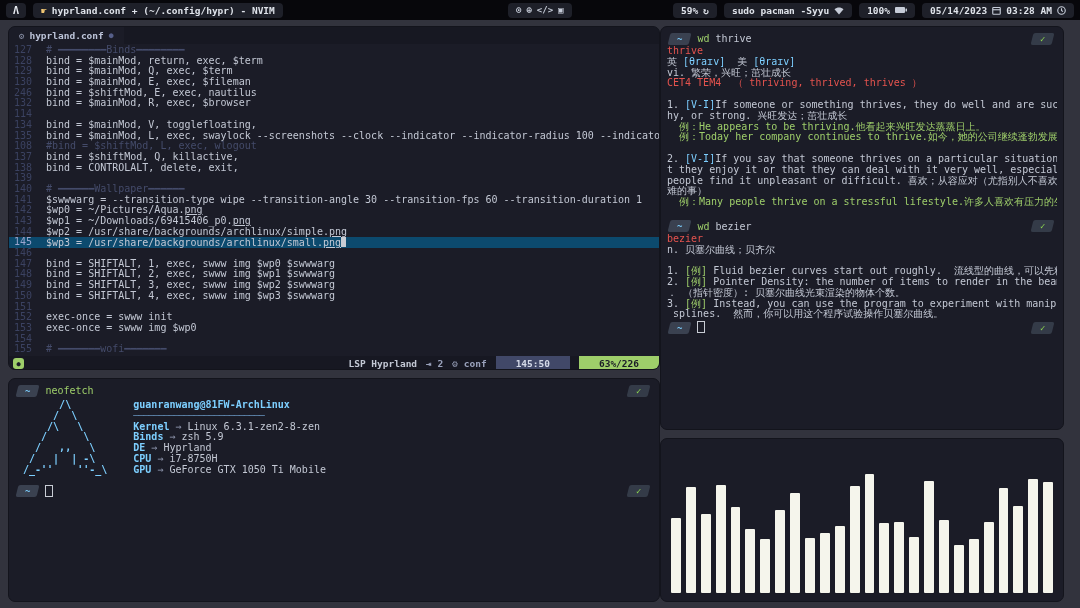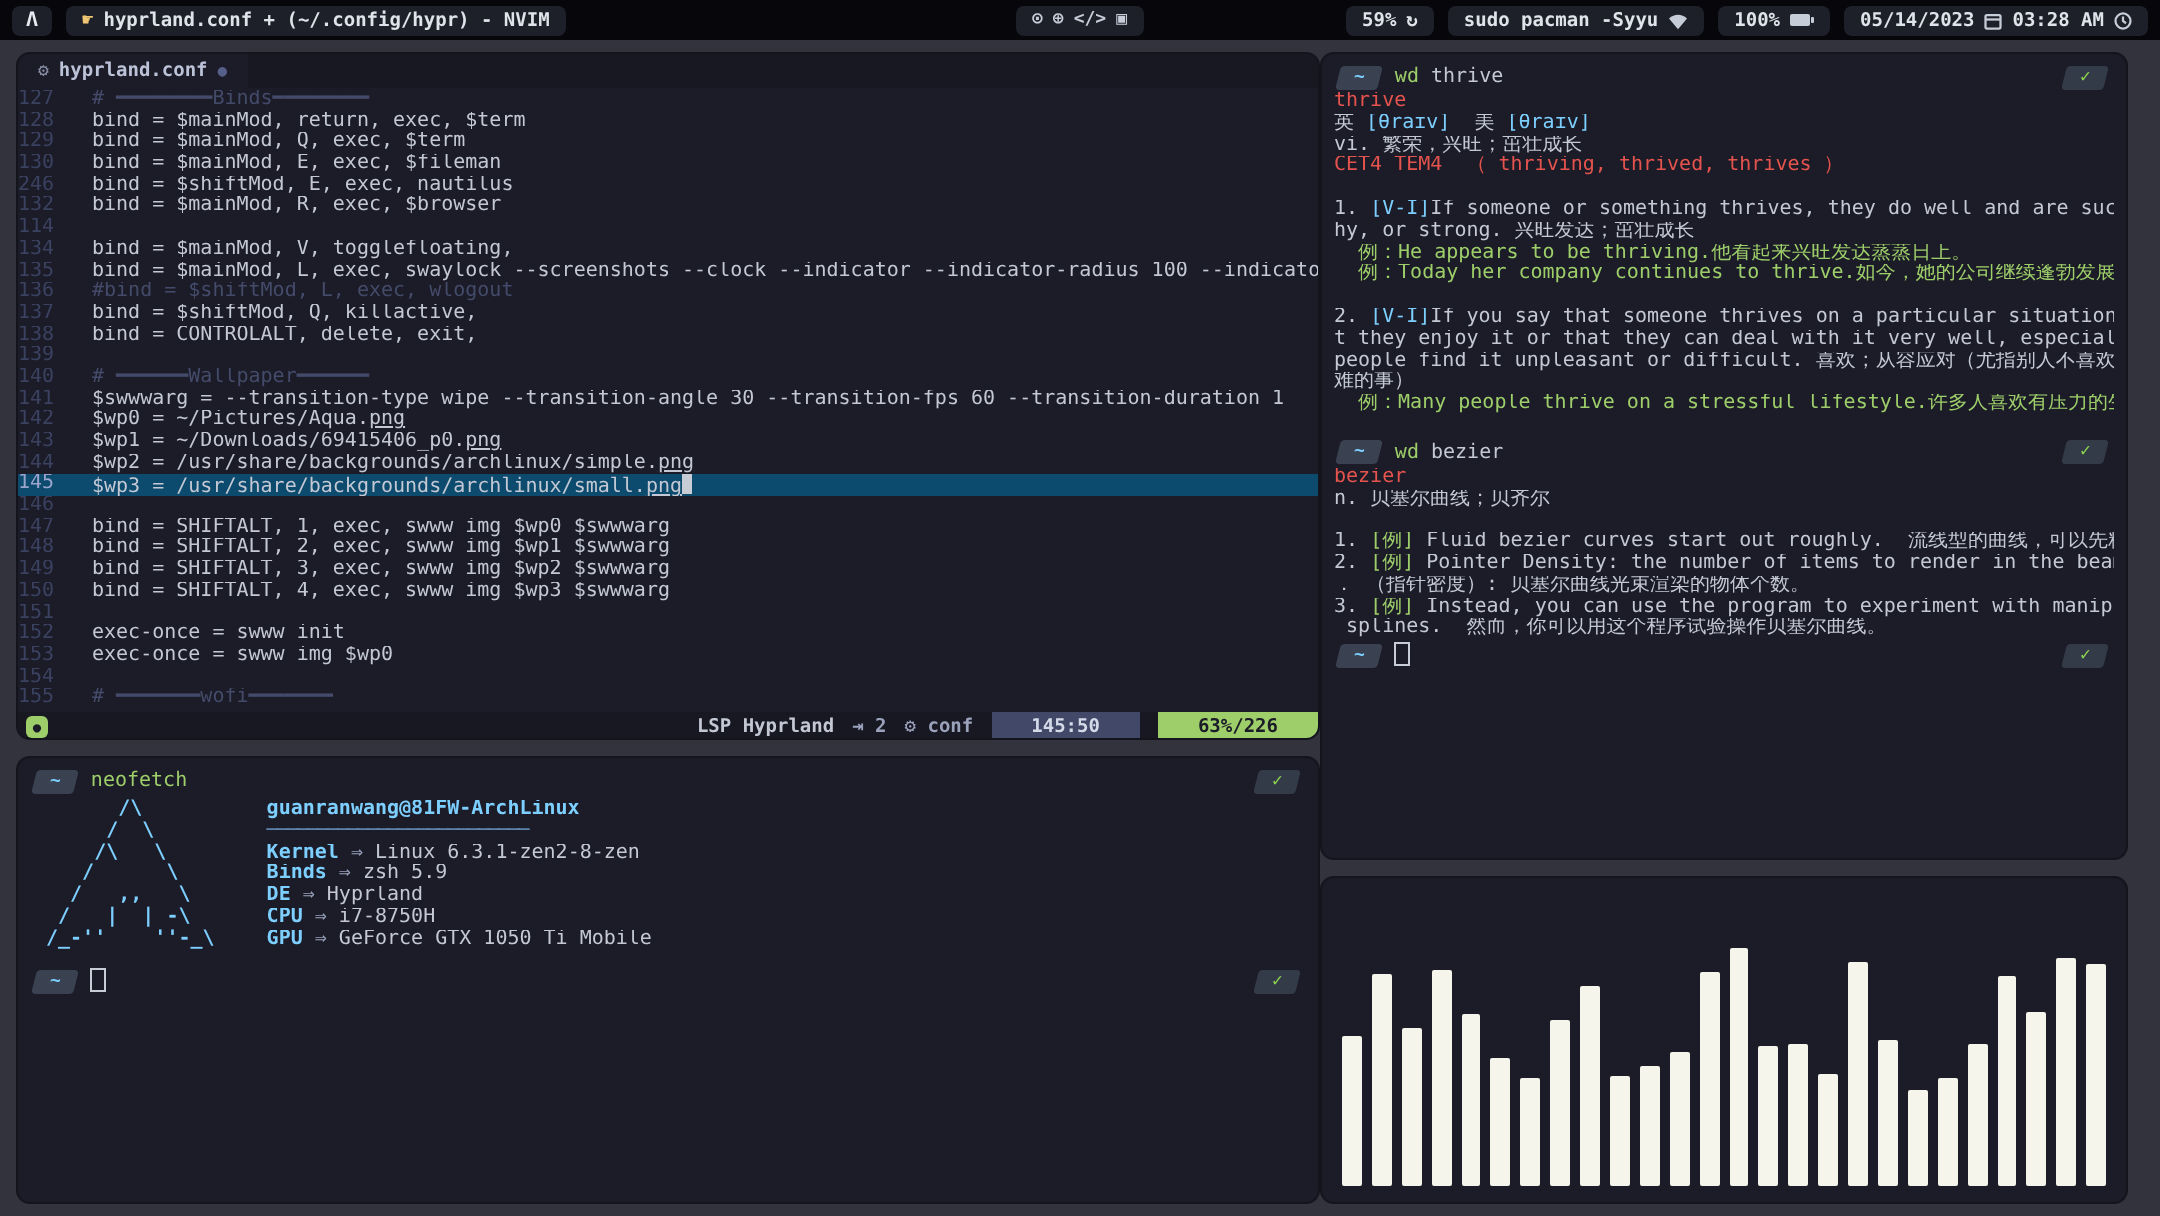--- a/index.html
+++ b/index.html
@@ -24,21 +24,21 @@
   
   #win-nvim{left:8px;top:6px;width:652px;height:344px;}
   #nvim-tabline{height:17px;background:#171822;display:flex;align-items:center;}
   #nvim-tab{display:flex;align-items:center;gap:5px;padding:0 10px;height:100%;
             background:#1b1c27;color:#bcc3d8;font-size:9.5px;font-weight:bold;}
   #nvim-tab .gear{color:#8a91a8;font-size:9px;}
   #nvim-tab .dot{color:#565f89;font-size:8px;}
   #editor-lines{height:311px;padding-top:1px;}
   .eline{display:flex;height:10.7px;line-height:10.7px;font-size:10px;white-space:pre;overflow:hidden;}
   .eline.cur{background:#0c4a6e;}
-  .lnum{width:28px;min-width:28px;text-align:left;padding-right:9px;color:#3b4261;}
+  .lnum{width:28px;min-width:28px;text-align:center;padding-right:9px;color:#3b4261;}
   .eline.cur .lnum{color:#9aa5ce;}
   .c-code{color:#c3c8d4;} .c-comment{color:#444b6a;}
   .c-link{color:#c3c8d4;text-decoration:underline;}
   .block-cursor{display:inline-block;width:5px;height:10px;background:#c8ccd4;vertical-align:-1px;}
   #nvim-status{height:15px;background:#171822;display:flex;align-items:center;gap:9px;
                font-size:9.5px;font-weight:bold;color:#9aa2bc;padding-left:4px;}
   #mode-ind{width:11px;height:11px;border-radius:3px;background:#9ece6a;display:flex;
             align-items:center;justify-content:center;color:#1b1c27;font-size:7px;}
   #nvim-status .grow{flex:1;}
   .st-box{height:100%;display:flex;align-items:center;padding:0 20px;background:#414868;color:#d5dae8;}
@@ -144,21 +144,21 @@
     <div id="editor-lines">
         <div class="eline"><span class="lnum">127</span><span class="ltxt"><span class="c-comment"># ━━━━━━━━Binds━━━━━━━━</span></span></div>
         <div class="eline"><span class="lnum">128</span><span class="ltxt"><span class="c-code">bind = $mainMod, return, exec, $term</span></span></div>
         <div class="eline"><span class="lnum">129</span><span class="ltxt"><span class="c-code">bind = $mainMod, Q, exec, $term</span></span></div>
         <div class="eline"><span class="lnum">130</span><span class="ltxt"><span class="c-code">bind = $mainMod, E, exec, $fileman</span></span></div>
         <div class="eline"><span class="lnum">246</span><span class="ltxt"><span class="c-code">bind = $shiftMod, E, exec, nautilus</span></span></div>
         <div class="eline"><span class="lnum">132</span><span class="ltxt"><span class="c-code">bind = $mainMod, R, exec, $browser</span></span></div>
         <div class="eline"><span class="lnum">114</span><span class="ltxt"></span></div>
         <div class="eline"><span class="lnum">134</span><span class="ltxt"><span class="c-code">bind = $mainMod, V, togglefloating,</span></span></div>
         <div class="eline"><span class="lnum">135</span><span class="ltxt"><span class="c-code">bind = $mainMod, L, exec, swaylock --screenshots --clock --indicator --indicator-radius 100 --indicator-thickness 7 --effe</span></span></div>
-        <div class="eline"><span class="lnum">136</span><span class="ltxt"><span class="c-comment">#bind = $shiftMod, L, exec, wlogout</span></span></div>
+        <div class="eline"><span class="lnum">108</span><span class="ltxt"><span class="c-comment">#bind = $shiftMod, L, exec, wlogout</span></span></div>
         <div class="eline"><span class="lnum">137</span><span class="ltxt"><span class="c-code">bind = $shiftMod, Q, killactive,</span></span></div>
         <div class="eline"><span class="lnum">138</span><span class="ltxt"><span class="c-code">bind = CONTROLALT, delete, exit,</span></span></div>
         <div class="eline"><span class="lnum">139</span><span class="ltxt"></span></div>
         <div class="eline"><span class="lnum">140</span><span class="ltxt"><span class="c-comment"># ━━━━━━Wallpaper━━━━━━</span></span></div>
         <div class="eline"><span class="lnum">141</span><span class="ltxt"><span class="c-code">$swwwarg = --transition-type wipe --transition-angle 30 --transition-fps 60 --transition-duration 1</span></span></div>
         <div class="eline"><span class="lnum">142</span><span class="ltxt"><span class="c-code">$wp0 = ~/Pictures/Aqua.</span><span class="c-link">png</span></span></div>
         <div class="eline"><span class="lnum">143</span><span class="ltxt"><span class="c-code">$wp1 = ~/Downloads/69415406_p0.</span><span class="c-link">png</span></span></div>
         <div class="eline"><span class="lnum">144</span><span class="ltxt"><span class="c-code">$wp2 = /usr/share/backgrounds/archlinux/simple.</span><span class="c-link">png</span></span></div>
         <div class="eline cur"><span class="lnum">145</span><span class="ltxt"><span class="c-code">$wp3 = /usr/share/backgrounds/archlinux/small.</span><span class="c-link">png</span><span class="block-cursor"></span></span></div>
         <div class="eline"><span class="lnum">146</span><span class="ltxt"></span></div>

